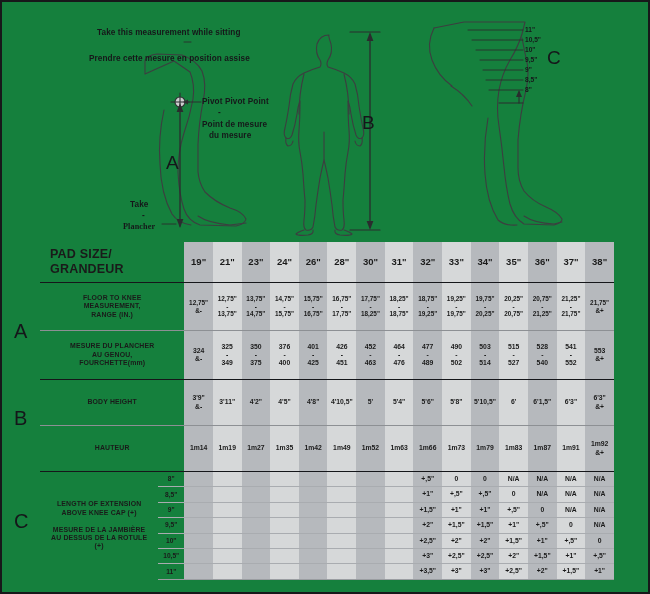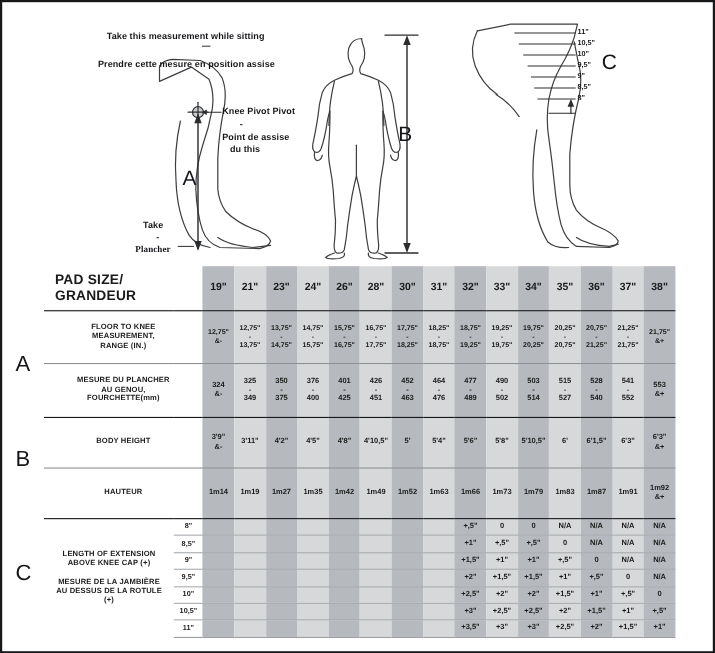--- a/index.html
+++ b/index.html
@@ -11,21 +11,21 @@
     width: 650px;
     height: 594px;
     overflow: hidden;
     font-family: "Liberation Sans", sans-serif;
     color: #1a1a1a;
   }
   #page {
     position: relative;
     width: 650px;
     height: 594px;
-    background: #ffffff;
+    background: #15803d;
     border: 2px solid #17181a;
     box-sizing: border-box;
   }
 
   
   #illustrations {
     position: absolute;
     left: 0; top: 0;
     width: 646px; height: 240px;
   }
@@ -193,24 +193,24 @@
         <line x1="487" y1="88" x2="521" y2="88" stroke="#2a2c2e" stroke-width=".9"></line>
         <line x1="497" y1="101" x2="521" y2="101" stroke="#2a2c2e" stroke-width="1"></line>
         <line x1="517" y1="90" x2="517" y2="101" stroke="#2a2c2e" stroke-width="1.1"></line>
         <path d="M514 95 L517 88 L520 95 Z" fill="#2a2c2e" stroke="none"></path>
       </g>
     </svg>
 
     <div class="capt b" style="left:95px; top:26px;">Take this measurement while sitting</div>
     <div class="capt b" style="left:87px; top:52px;">Prendre cette mesure en position assise</div>
 
-    <div class="capt b" style="left:200px; top:95px;">Knee Pivot Pivot</div>
+    <div class="capt b" style="left:200px; top:95px;">Pivot Pivot Point</div>
     <div class="capt b" style="left:216px; top:106px;">-</div>
-    <div class="capt b" style="left:200px; top:118px;">Point de assise</div>
-    <div class="capt b" style="left:207px; top:129px;">du this</div>
+    <div class="capt b" style="left:200px; top:118px;">Point de mesure</div>
+    <div class="capt b" style="left:207px; top:129px;">du mesure</div>
 
     <div class="capt b" style="left:128px; top:198px;">Take</div>
     <div class="capt b" style="left:140px; top:209px;">-</div>
     <div class="capt b" style="left:121px; top:220px;font-family:Liberation Serif, serif;">Plancher</div>
 
     <div class="dimletter" style="left:164px; top:150px;">A</div>
     <div class="dimletter" style="left:360px; top:110px;">B</div>
     <div class="dimletter" style="left:545px; top:45px;">C</div>
 
     <div class="tick-label" style="left:523px; top:24px;">11"</div>

